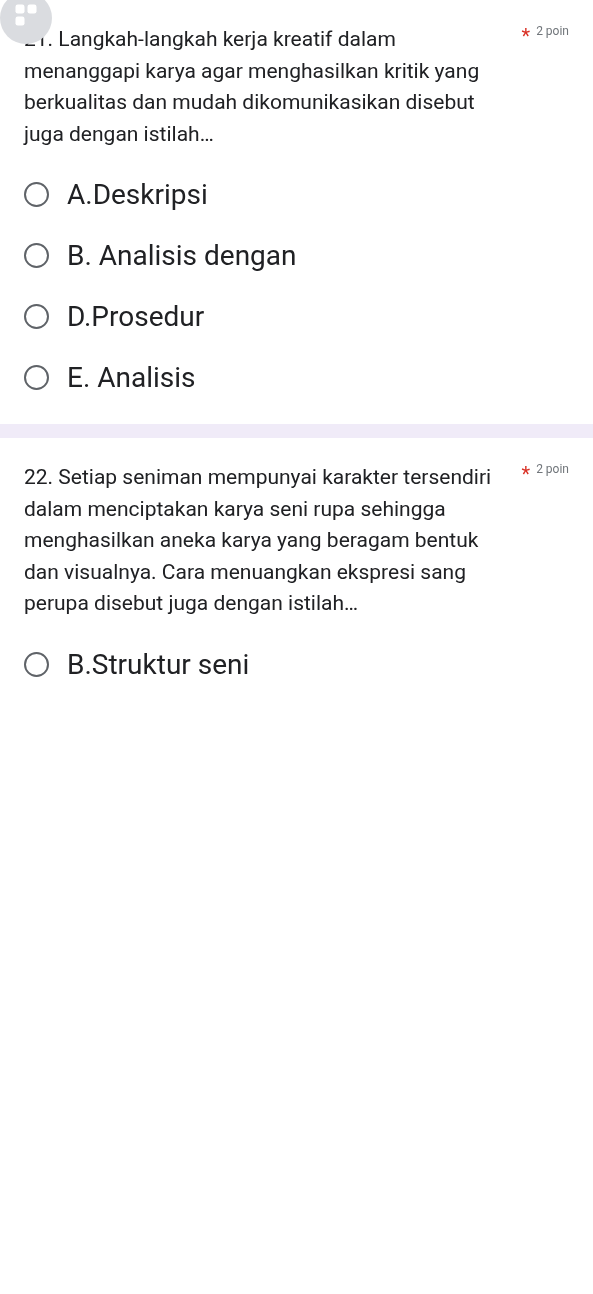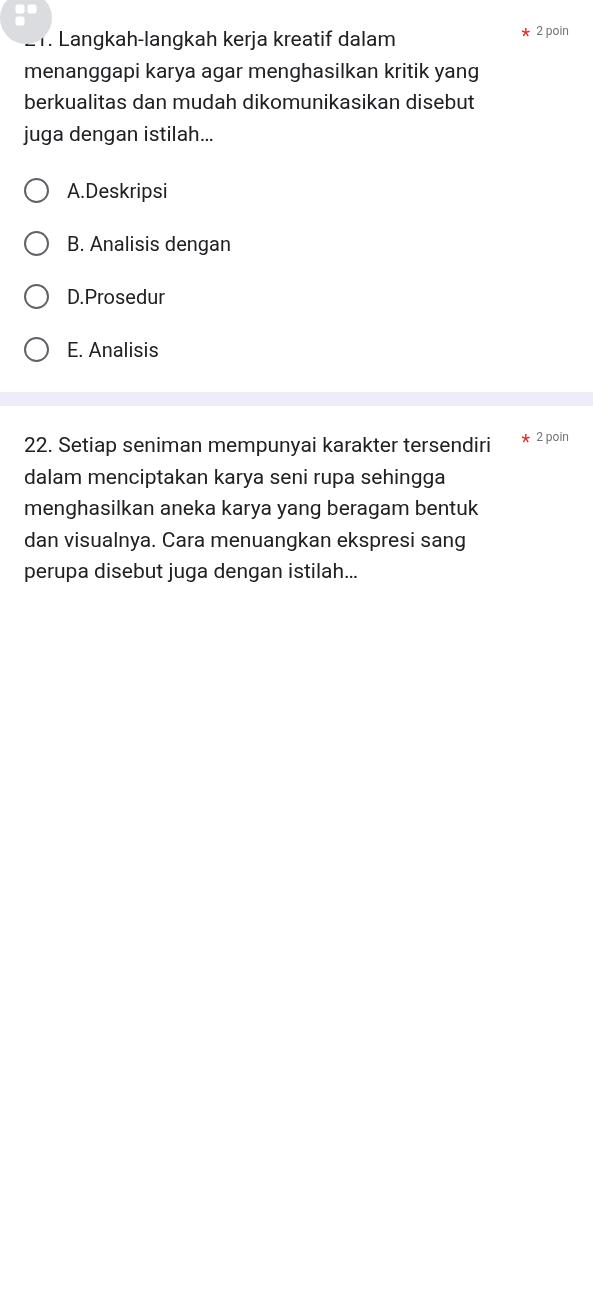--- a/index.html
+++ b/index.html
@@ -56,21 +56,21 @@
     }
     .radio-circle {
       width: 25px;
       height: 25px;
       border: 2.5px solid #5f6368;
       border-radius: 50%;
       flex-shrink: 0;
       cursor: pointer;
     }
     .option-label {
-      font-size: 20px;
+      font-size: 28px;
       color: #202124;
     }
     .divider {
       height: 14px;
       background: #f0ebf8;
       width: 100%;
     }
     .avatar-badge {
       position: absolute;
       top: -8px;
@@ -133,14 +133,18 @@
 
 <div class="question-card">
   <div class="question-header">
     <div class="question-text">22. Setiap seniman mempunyai karakter tersendiri dalam menciptakan karya seni rupa sehingga menghasilkan aneka karya yang beragam bentuk dan visualnya. Cara menuangkan ekspresi sang perupa disebut juga dengan istilah…</div>
     <div class="points-container">
       <span class="required-asterisk">*</span>
       <span class="points-text">2 poin</span>
     </div>
   </div>
   <div class="options-list">
+    <div class="option-row">
+      <div class="radio-circle"></div>
+      <span class="option-label">B.Struktur seni</span>
+    </div>
   </div>
 </div>
 
 </body></html>

